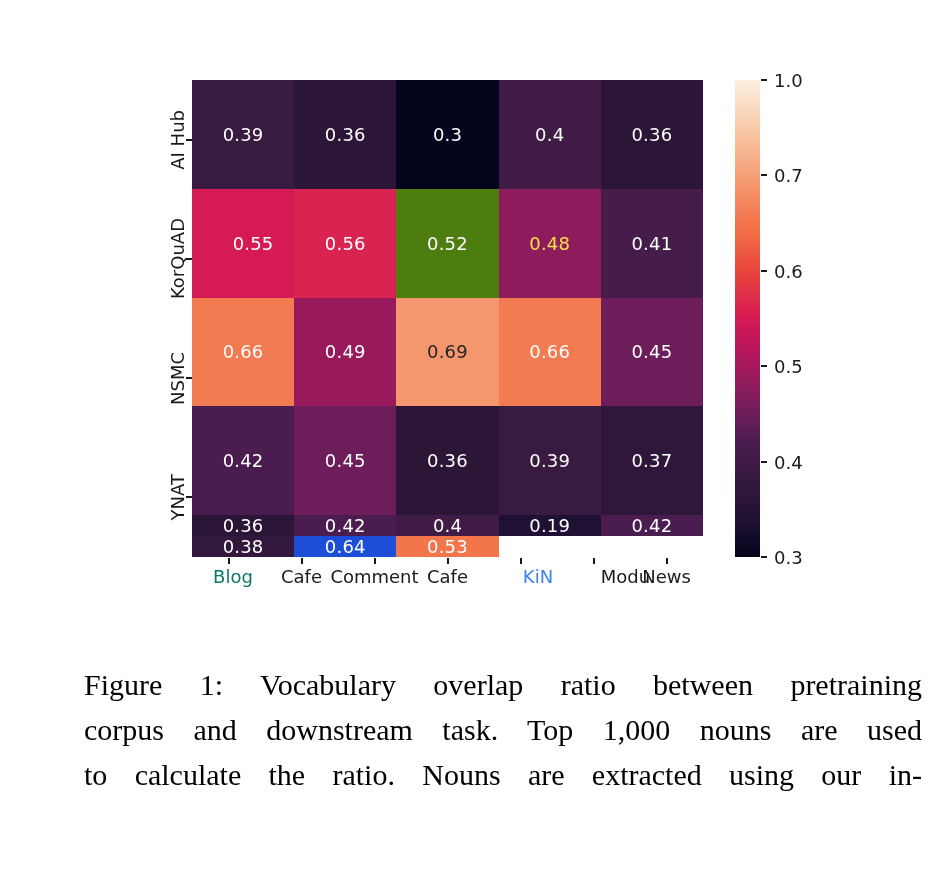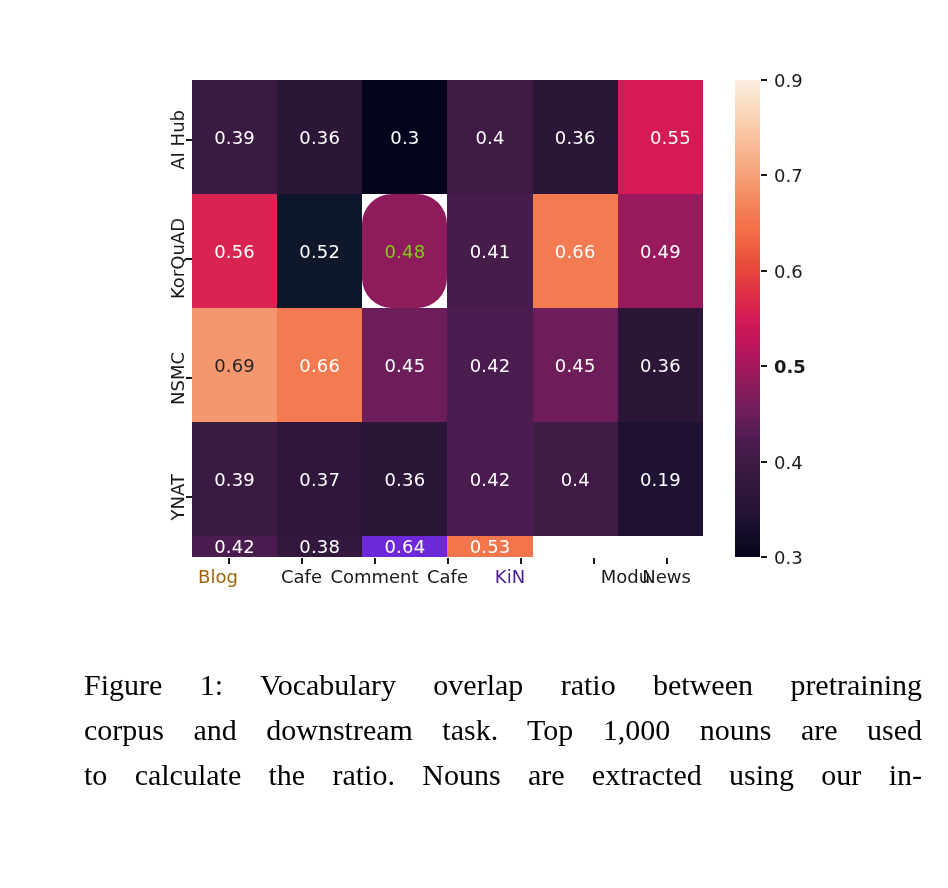--- a/index.html
+++ b/index.html
@@ -11,21 +11,21 @@
     font-family: "DejaVu Sans", sans-serif;
   }
   .fig-canvas { position: absolute; inset: 0; }
 
   
   .heatmap-grid {
     position: absolute;
     left: 192px; top: 80px;
     width: 511px; height: 477px;
     display: grid;
-    grid-template-columns: repeat(6, 1fr);
+    grid-template-columns: repeat(5, 1fr);
     grid-template-rows: repeat(4, 1fr);
   }
   .cell {
     display: flex; align-items: center; justify-content: center;
     font-size: 18px;
     letter-spacing: 0.2px;
   }
 
   
   .ylabel-slot {
@@ -96,70 +96,70 @@
     </div>
 
   <div class="heatmap-grid" id="heatmap-grid">
       <div class="cell" style="background: rgb(57, 26, 65); color: rgb(255, 255, 255);">0.39</div>
       <div class="cell" style="background: rgb(43, 22, 56); color: rgb(255, 255, 255);">0.36</div>
       <div class="cell" style="background: rgb(4, 5, 28); color: rgb(255, 255, 255);">0.3</div>
       <div class="cell" style="background: rgb(63, 27, 69); color: rgb(255, 255, 255);">0.4</div>
       <div class="cell" style="background: rgb(43, 22, 56); color: rgb(255, 255, 255);">0.36</div>
       <div class="cell" style="background: rgb(213, 26, 86); color: rgb(255, 255, 255); padding-left: 20px;">0.55</div>
       <div class="cell" style="background: rgb(217, 35, 81); color: rgb(255, 255, 255);">0.56</div>
-      <div class="cell" style="background: #0f172a; color: rgb(255, 255, 255);">0.52</div>
-      <div class="cell" style="background: rgb(142, 28, 92); color: #84cc16; border-radius: 30px;">0.48</div>
+      <div class="cell" style="background: #4d7c0f; color: rgb(255, 255, 255);">0.52</div>
+      <div class="cell" style="background: rgb(142, 28, 92); color: #fde047;">0.48</div>
       <div class="cell" style="background: rgb(69, 28, 74); color: rgb(255, 255, 255);">0.41</div>
       <div class="cell" style="background: rgb(243, 123, 82); color: rgb(255, 255, 255);">0.66</div>
       <div class="cell" style="background: rgb(153, 26, 92); color: rgb(255, 255, 255);">0.49</div>
       <div class="cell" style="background: rgb(245, 151, 110); color: rgb(38, 38, 38);">0.69</div>
       <div class="cell" style="background: rgb(243, 123, 82); color: rgb(255, 255, 255);">0.66</div>
       <div class="cell" style="background: rgb(108, 29, 90); color: rgb(255, 255, 255);">0.45</div>
       <div class="cell" style="background: rgb(75, 28, 80); color: rgb(255, 255, 255);">0.42</div>
       <div class="cell" style="background: rgb(108, 29, 90); color: rgb(255, 255, 255);">0.45</div>
       <div class="cell" style="background: rgb(43, 22, 56); color: rgb(255, 255, 255);">0.36</div>
       <div class="cell" style="background: rgb(57, 26, 65); color: rgb(255, 255, 255);">0.39</div>
       <div class="cell" style="background: rgb(47, 23, 59); color: rgb(255, 255, 255);">0.37</div>
       <div class="cell" style="background: rgb(43, 22, 56); color: rgb(255, 255, 255);">0.36</div>
       <div class="cell" style="background: rgb(75, 28, 80); color: rgb(255, 255, 255);">0.42</div>
       <div class="cell" style="background: rgb(63, 27, 69); color: rgb(255, 255, 255);">0.4</div>
       <div class="cell" style="background: rgb(31, 17, 51); color: rgb(255, 255, 255);">0.19</div>
       <div class="cell" style="background: rgb(75, 28, 80); color: rgb(255, 255, 255);">0.42</div>
       <div class="cell" style="background: rgb(51, 24, 61); color: rgb(255, 255, 255);">0.38</div>
-      <div class="cell" style="background: #6d28d9; color: rgb(255, 255, 255);">0.64</div>
+      <div class="cell" style="background: #1d4ed8; color: rgb(255, 255, 255);">0.64</div>
       <div class="cell" style="background: rgb(243, 117, 76); color: rgb(255, 255, 255);">0.53</div>
     </div>
 
   <div id="xlabels">
-      <div class="xlabel" style="left: 218px; color: #a16207;">Blog</div>
+      <div class="xlabel" style="left: 233px; color: #0f766e;">Blog</div>
       <div class="xtick" style="left: 227.5px; background: rgb(26, 26, 26);"></div>
       <div class="xlabel" style="left: 301.5px; color: rgb(26, 26, 26);">Cafe</div>
       <div class="xtick" style="left: 300.5px; background: rgb(26, 26, 26);"></div>
       <div class="xlabel" style="left: 374.5px; color: rgb(26, 26, 26);">Comment</div>
       <div class="xtick" style="left: 373.5px; background: rgb(26, 26, 26);"></div>
       <div class="xlabel" style="left: 447.5px; color: rgb(26, 26, 26);">Cafe</div>
       <div class="xtick" style="left: 446.5px; background: rgb(26, 26, 26);"></div>
-      <div class="xlabel" style="left: 510px; color: #4c1d95;">KiN</div>
+      <div class="xlabel" style="left: 538px; color: #3b82f6;">KiN</div>
       <div class="xtick" style="left: 519.5px; background: rgb(26, 26, 26);"></div>
       <div class="xlabel" style="left: 593.5px; color: rgb(26, 26, 26); margin-left: 32px;">Modu</div>
       <div class="xtick" style="left: 592.5px; background: rgb(26, 26, 26);"></div>
       <div class="xlabel" style="left: 666.5px; color: rgb(26, 26, 26);">News</div>
       <div class="xtick" style="left: 665.5px; background: rgb(26, 26, 26);"></div>
     </div>
 
   <div class="colorbar" id="colorbar" style="background: linear-gradient(to top, rgb(4, 5, 28) 0%, rgb(31, 17, 51) 8%, rgb(43, 22, 56) 12%, rgb(51, 24, 61) 16%, rgb(63, 27, 69) 20%, rgb(75, 28, 80) 24%, rgb(108, 29, 90) 30%, rgb(142, 28, 92) 36%, rgb(187, 21, 91) 44%, rgb(213, 26, 86) 50%, rgb(232, 69, 59) 60%, rgb(242, 110, 70) 68%, rgb(243, 123, 82) 72%, rgb(245, 160, 119) 80%, rgb(249, 203, 168) 90%, rgb(251, 239, 225) 100%);"></div>
   <div id="cbar-ticks">
       <div class="cbtick" style="top: 79px; background: rgb(26, 26, 26);"></div>
-      <div class="cblabel" style="top: 80px; color: rgb(26, 26, 26);">0.9</div>
+      <div class="cblabel" style="top: 80px; color: rgb(26, 26, 26);">1.0</div>
       <div class="cbtick" style="top: 174.4px; background: rgb(26, 26, 26);"></div>
       <div class="cblabel" style="top: 175.4px; color: rgb(26, 26, 26);">0.7</div>
       <div class="cbtick" style="top: 269.8px; background: rgb(26, 26, 26);"></div>
       <div class="cblabel" style="top: 270.8px; color: rgb(26, 26, 26);">0.6</div>
       <div class="cbtick" style="top: 365.2px; background: rgb(26, 26, 26);"></div>
-      <div class="cblabel" style="top: 366.2px; color: rgb(26, 26, 26); font-weight: bold;">0.5</div>
+      <div class="cblabel" style="top: 366.2px; color: rgb(26, 26, 26);">0.5</div>
       <div class="cbtick" style="top: 460.6px; background: rgb(26, 26, 26);"></div>
       <div class="cblabel" style="top: 461.6px; color: rgb(26, 26, 26);">0.4</div>
       <div class="cbtick" style="top: 556px; background: rgb(26, 26, 26);"></div>
       <div class="cblabel" style="top: 557px; color: rgb(26, 26, 26);">0.3</div>
     </div>
 
   <div class="caption">
     <div class="cap-line justified">Figure 1: Vocabulary overlap ratio between pretraining</div>
     <div class="cap-line justified">corpus and downstream task. Top 1,000 nouns are used</div>
     <div class="cap-line justified">to calculate the ratio. Nouns are extracted using our in-</div>

